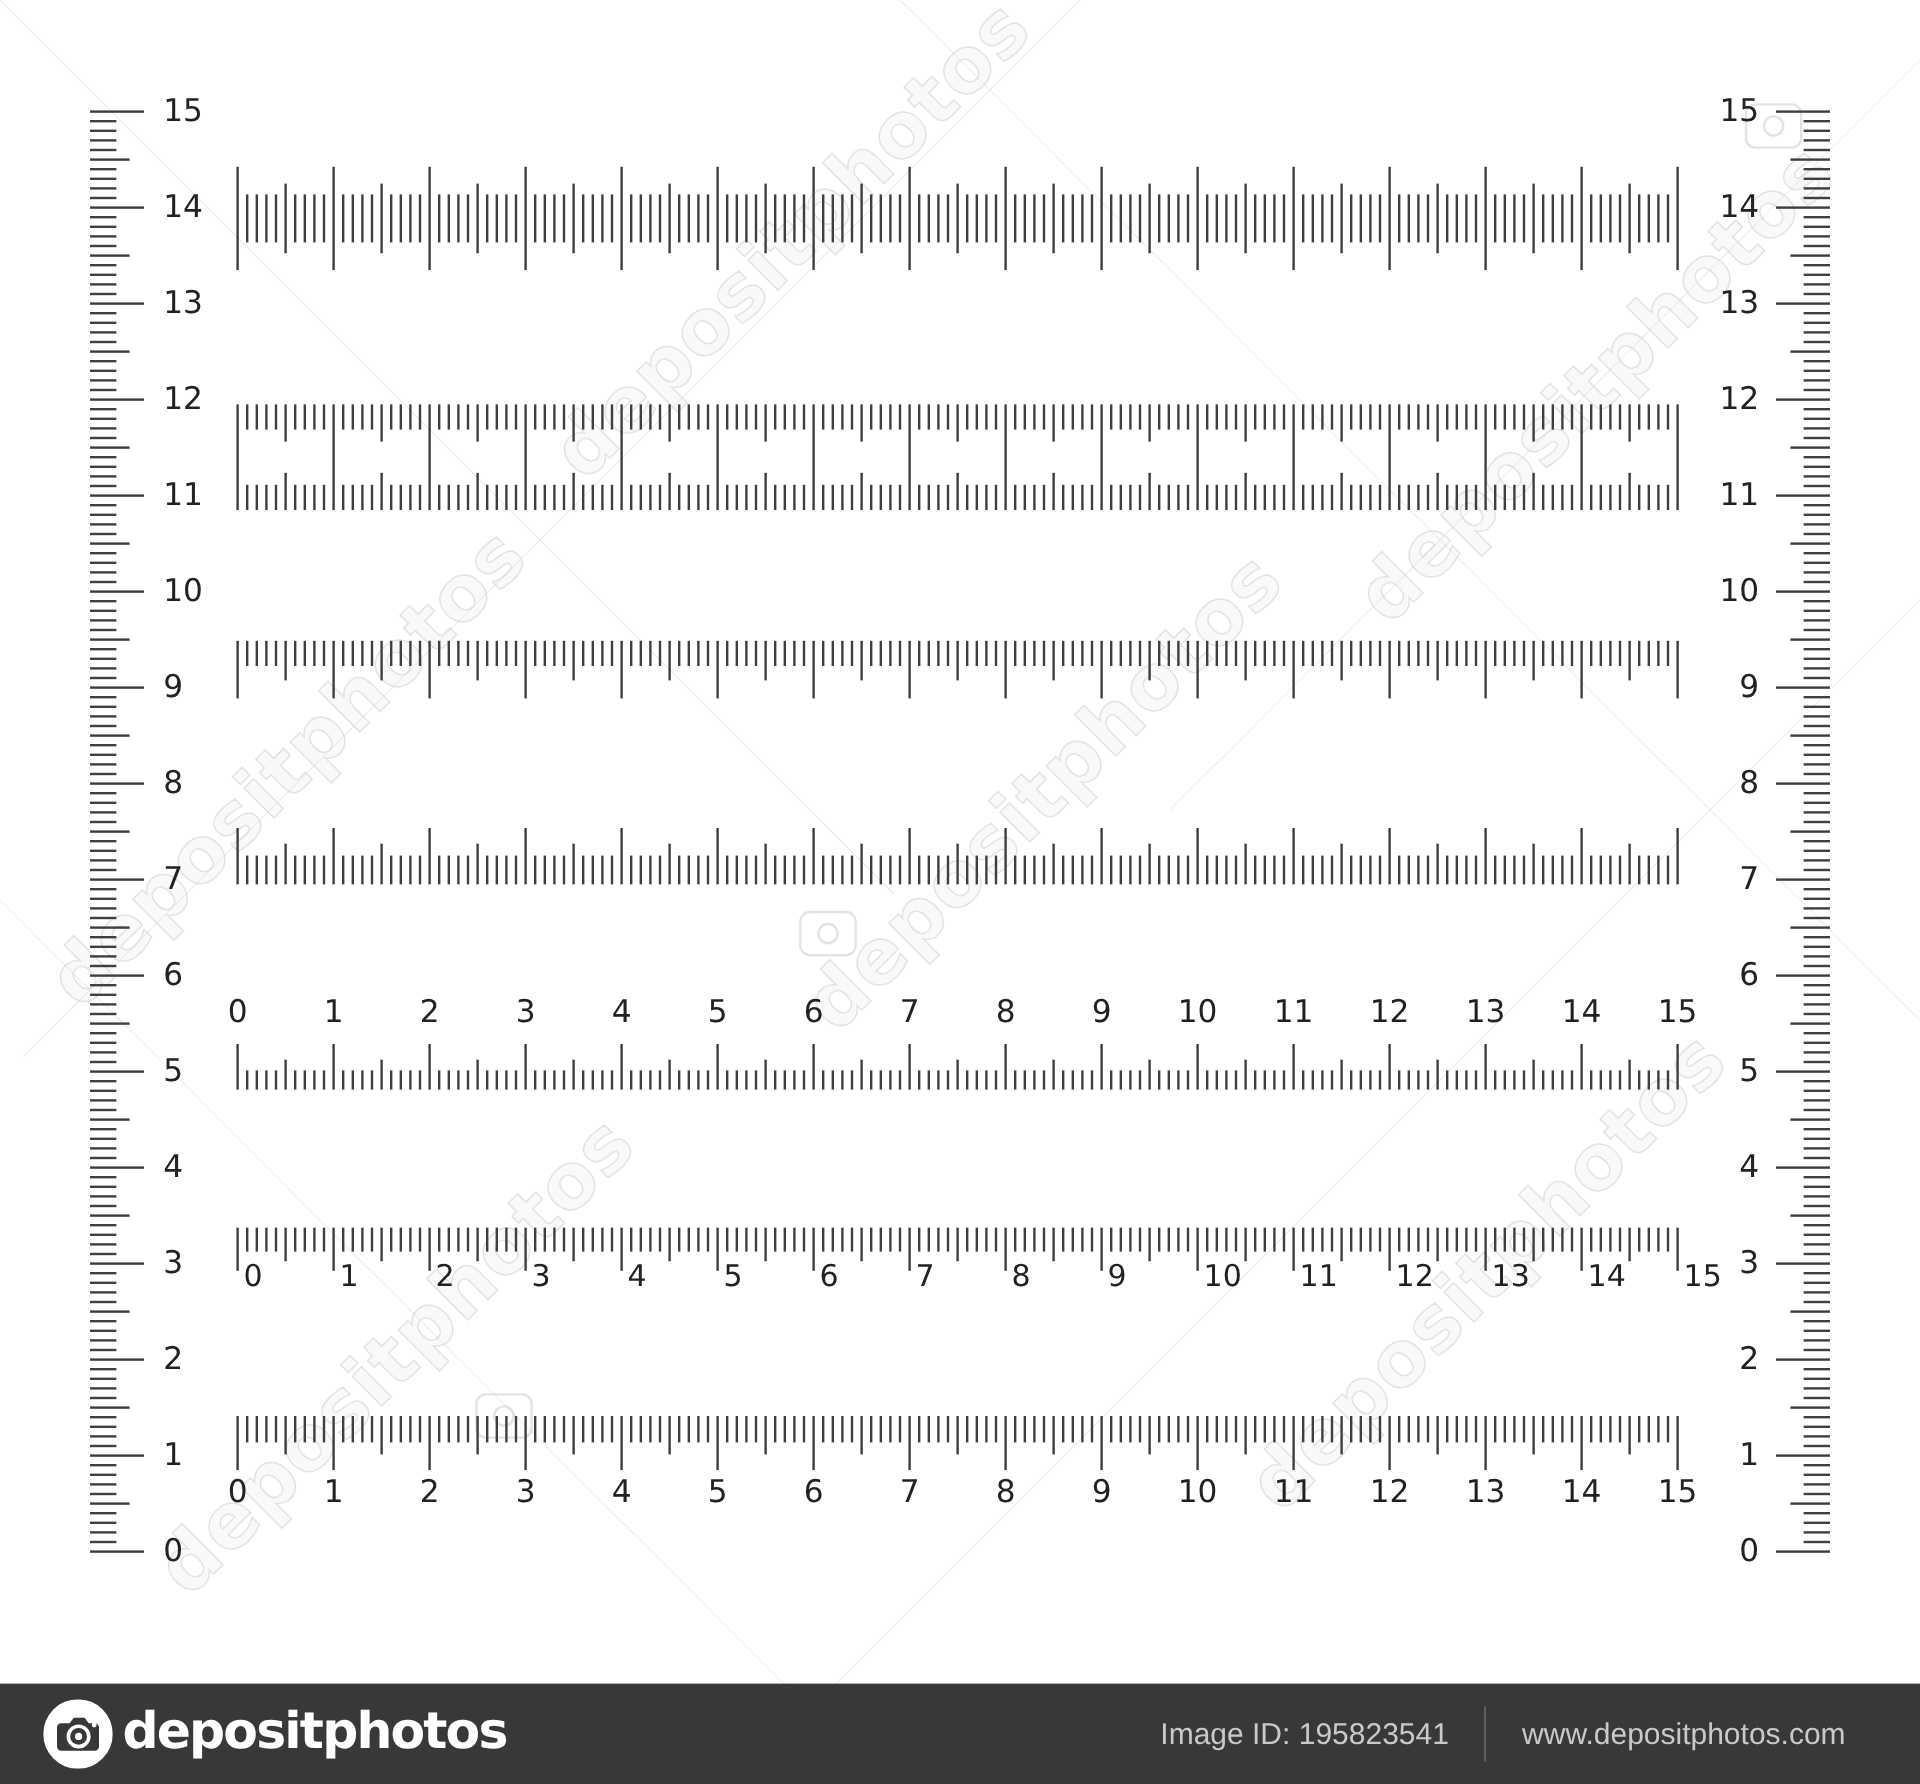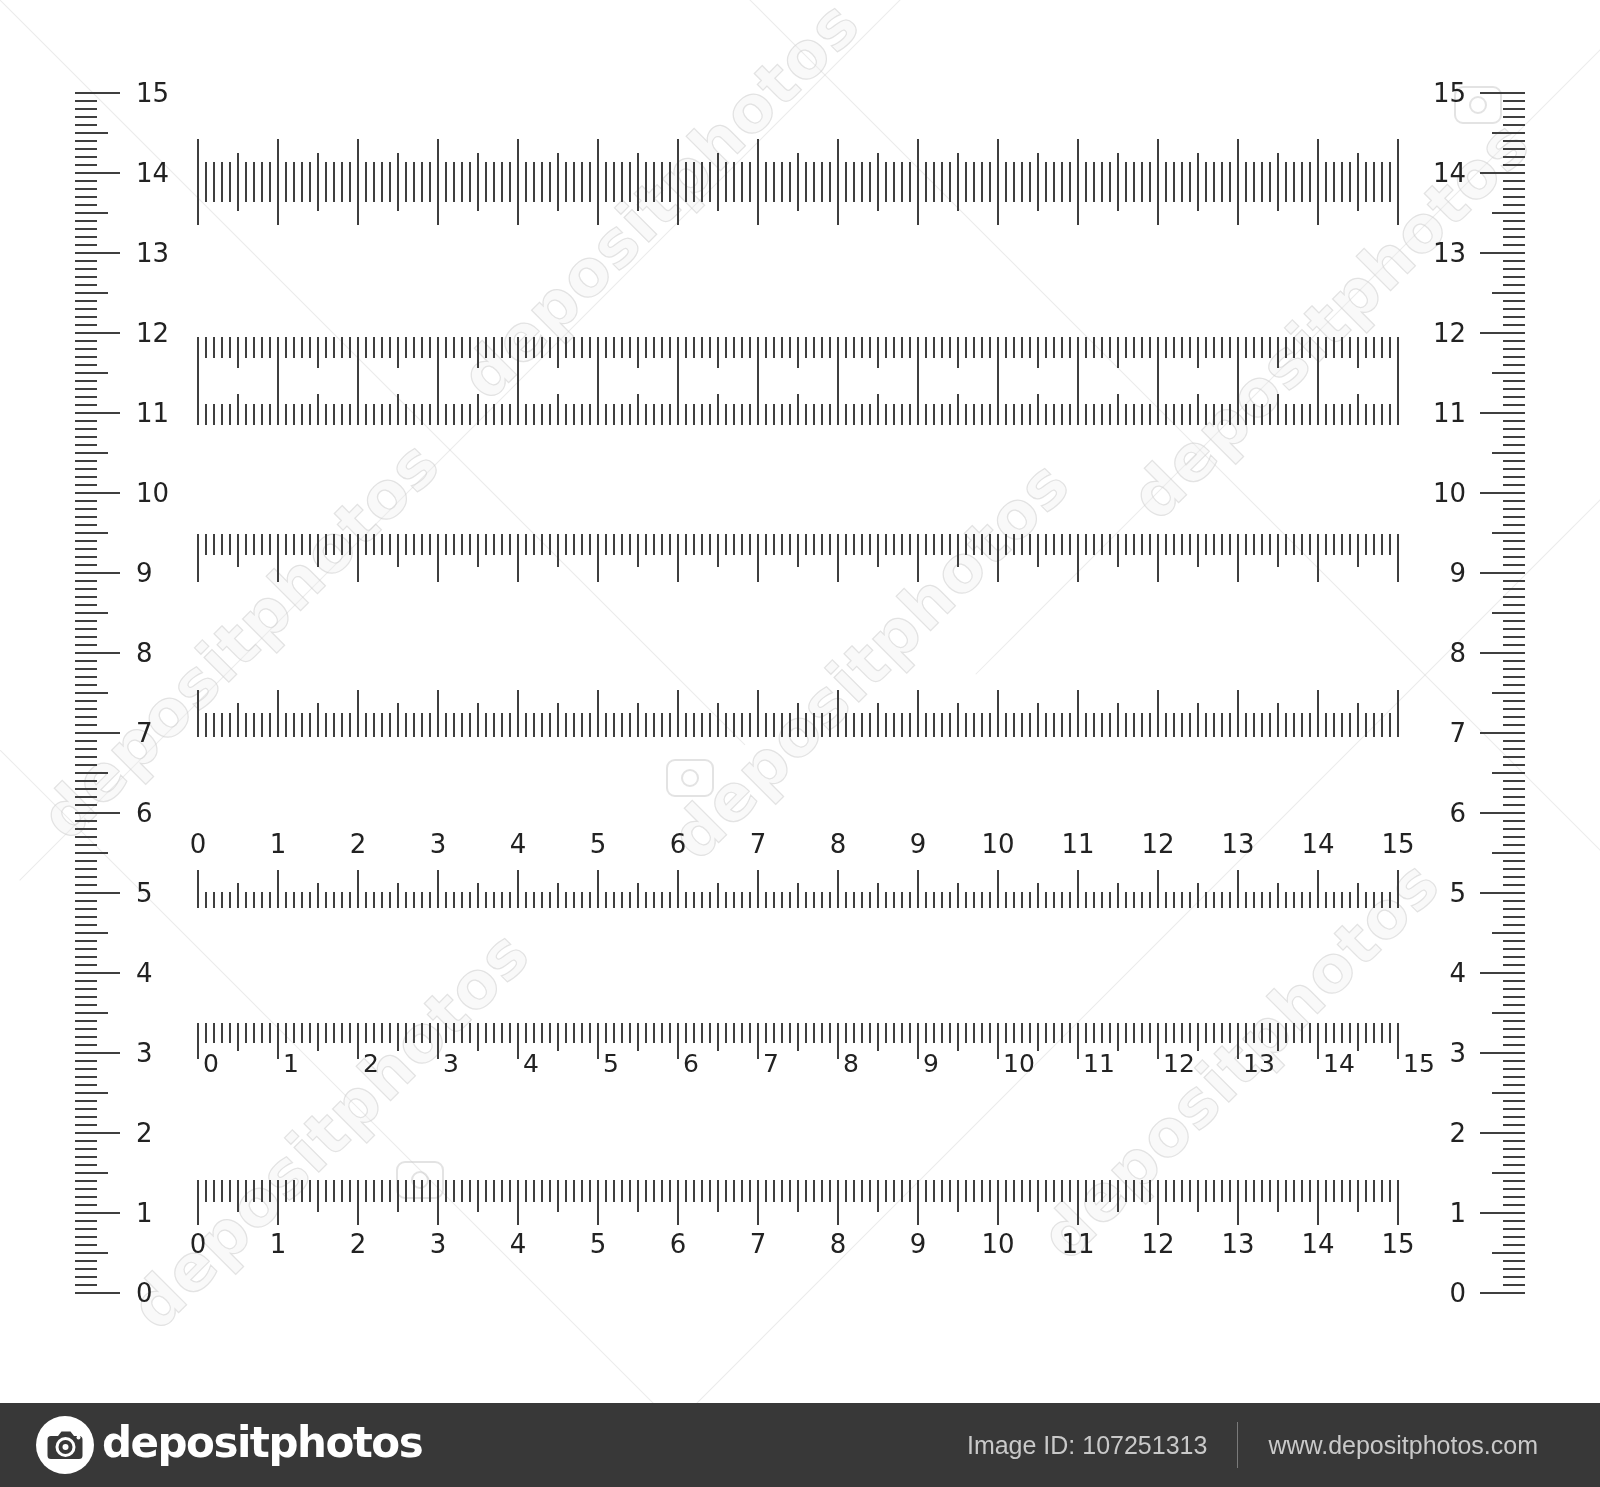--- a/index.html
+++ b/index.html
@@ -1682,18 +1682,18 @@
         <path d="M10 46 L22 54 L24 44 Z" fill="#ffffff"></path>
         <path fill="#383838" d="M15 20 h7 l3.5-4.5 h9 l3.5,4.5 h5 a3.5 3.5 0 0 1 3.5 3.5 v16 a3.5 3.5 0 0 1 -3.5 3.5 h-28 a3.5 3.5 0 0 1 -3.5 -3.5 v-16 a3.5 3.5 0 0 1 3.5 -3.5 z"></path>
         <circle cx="29.5" cy="31" r="10" fill="#ffffff"></circle>
         <circle cx="29.5" cy="31" r="7" fill="#383838"></circle>
         <circle cx="29.5" cy="31" r="3" fill="#ffffff"></circle>
         <circle cx="42.5" cy="21.5" r="2" fill="#ffffff"></circle>
       </svg>
       <span class="wordmark">depositphotos</span>
     </div>
     <div class="credits">
-      <span>Image ID: 107251313</span>
+      <span>Image ID: 195823541</span>
       <span class="vdiv"></span>
       <span>www.depositphotos.com</span>
     </div>
   </div>
 </div>
 
 </body></html>

